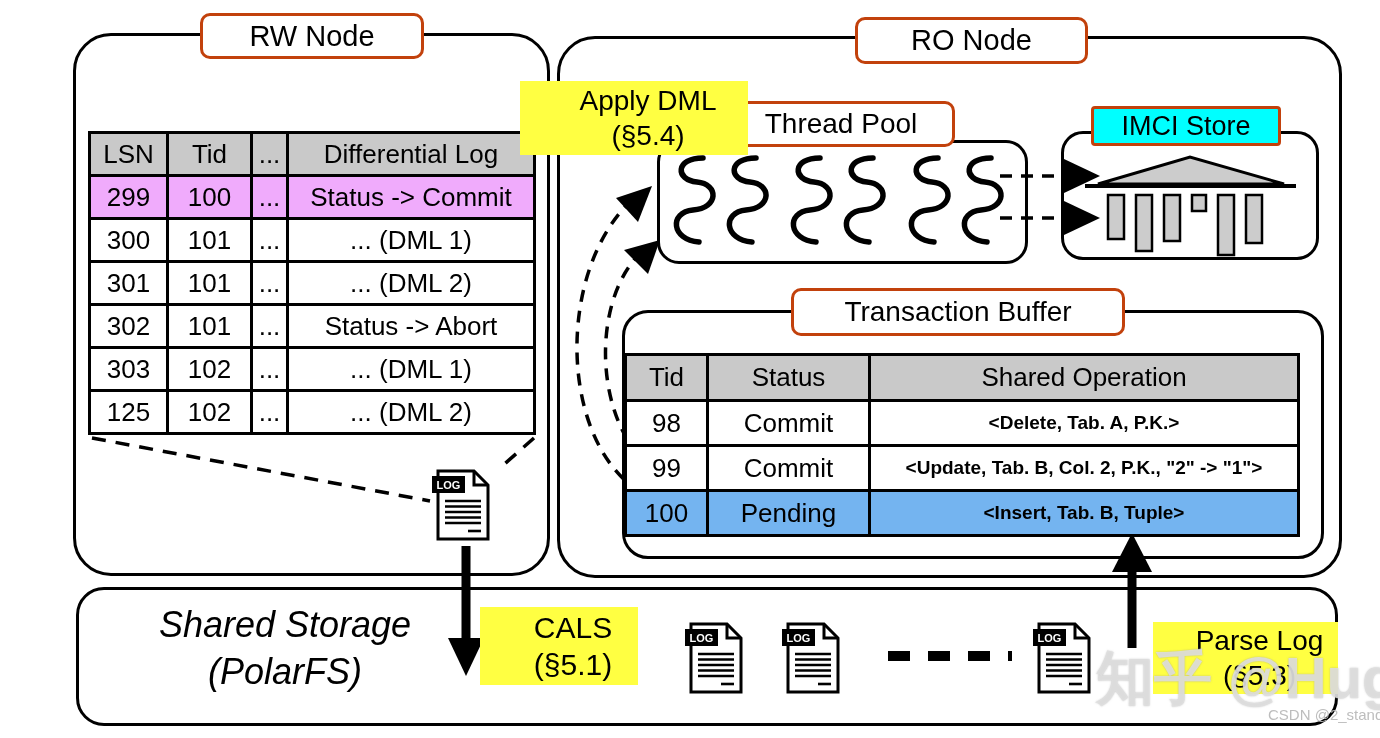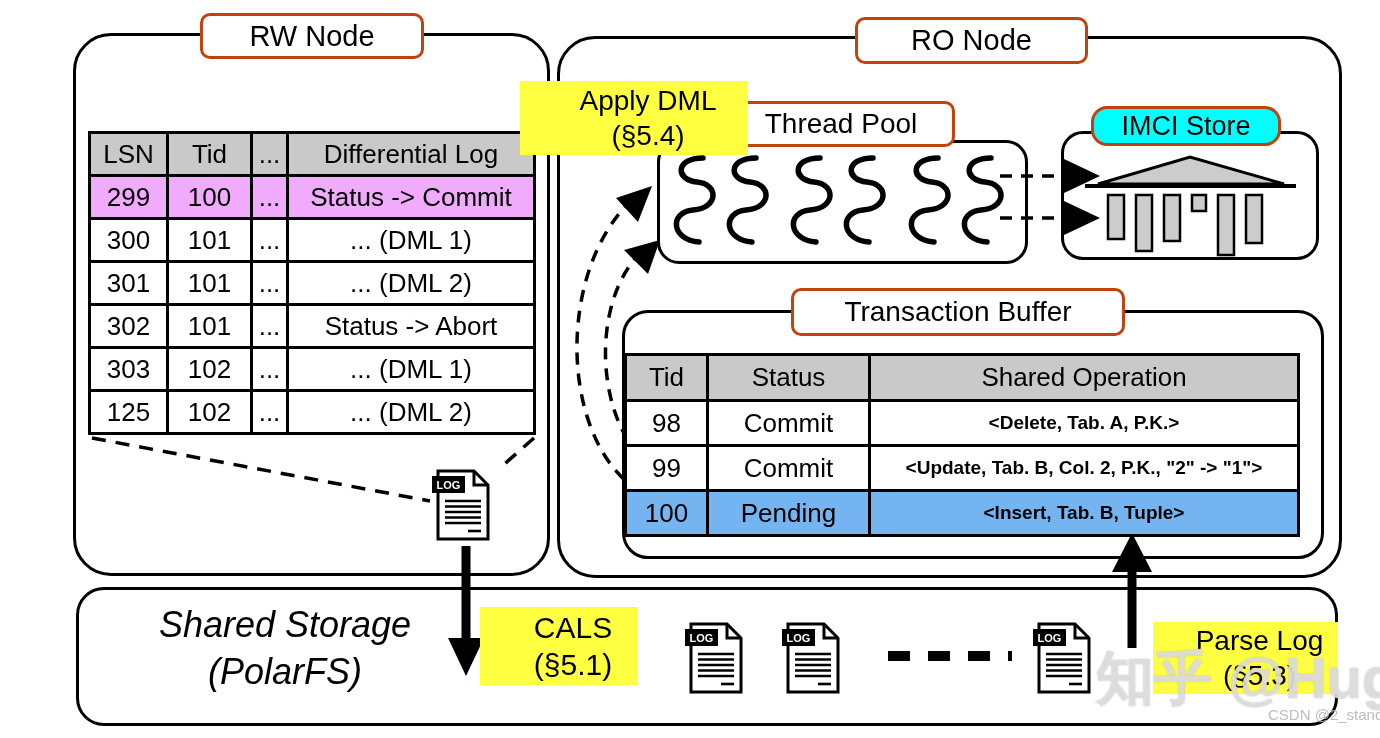--- a/index.html
+++ b/index.html
@@ -28,21 +28,21 @@
   .row-blue td{background:#74b4f0;}
   #rw-box{left:73px;top:33px;width:471px;height:537px;}
   #ro-box{left:557px;top:36px;width:779px;height:536px;}
   #storage-box{left:76px;top:587px;width:1256px;height:133px;border-radius:28px;}
   #tp-box{left:657px;top:140px;width:365px;height:118px;border-radius:22px;border-width:3px;}
   #imci-box{left:1061px;top:131px;width:252px;height:123px;border-radius:22px;border-width:3px;}
   #tb-box{left:622px;top:310px;width:696px;height:243px;border-radius:26px;border-width:3px;}
   #rw-title{left:200px;top:13px;width:218px;height:40px;}
   #ro-title{left:855px;top:17px;width:227px;height:41px;}
   #tp-title{left:727px;top:101px;width:222px;height:40px;font-size:28px;}
-  #imci-title{left:1091px;top:106px;width:184px;height:34px;background:#00ffff;font-size:27px;border-radius:16px;}
+  #imci-title{left:1091px;top:106px;width:184px;height:34px;background:#00ffff;font-size:27px;border-radius:4px;}
   #tb-title{left:791px;top:288px;width:328px;height:42px;font-size:28px;}
   #apply-dml{left:520px;top:81px;width:200px;height:74px;}
   #cals{left:480px;top:607px;width:130px;height:78px;font-size:30px;}
   #parse-log{left:1153px;top:602px;width:157px;height:72px;z-index:11;margin-top:20px;}
   #storage-title{position:absolute;left:110px;top:601px;width:350px;z-index:9;
                  font-style:italic;font-size:36px;line-height:47px;text-align:center;}
   #wm-zhihu{position:absolute;left:1096px;top:640px;z-index:20;font-size:58px;font-weight:bold;
             color:rgba(225,225,225,0.85);text-shadow:0 0 2px rgba(150,150,150,0.6);white-space:nowrap;}
   #wm-csdn{position:absolute;left:1268px;top:706px;z-index:20;font-size:15px;
            color:rgba(185,185,185,0.95);white-space:nowrap;}

